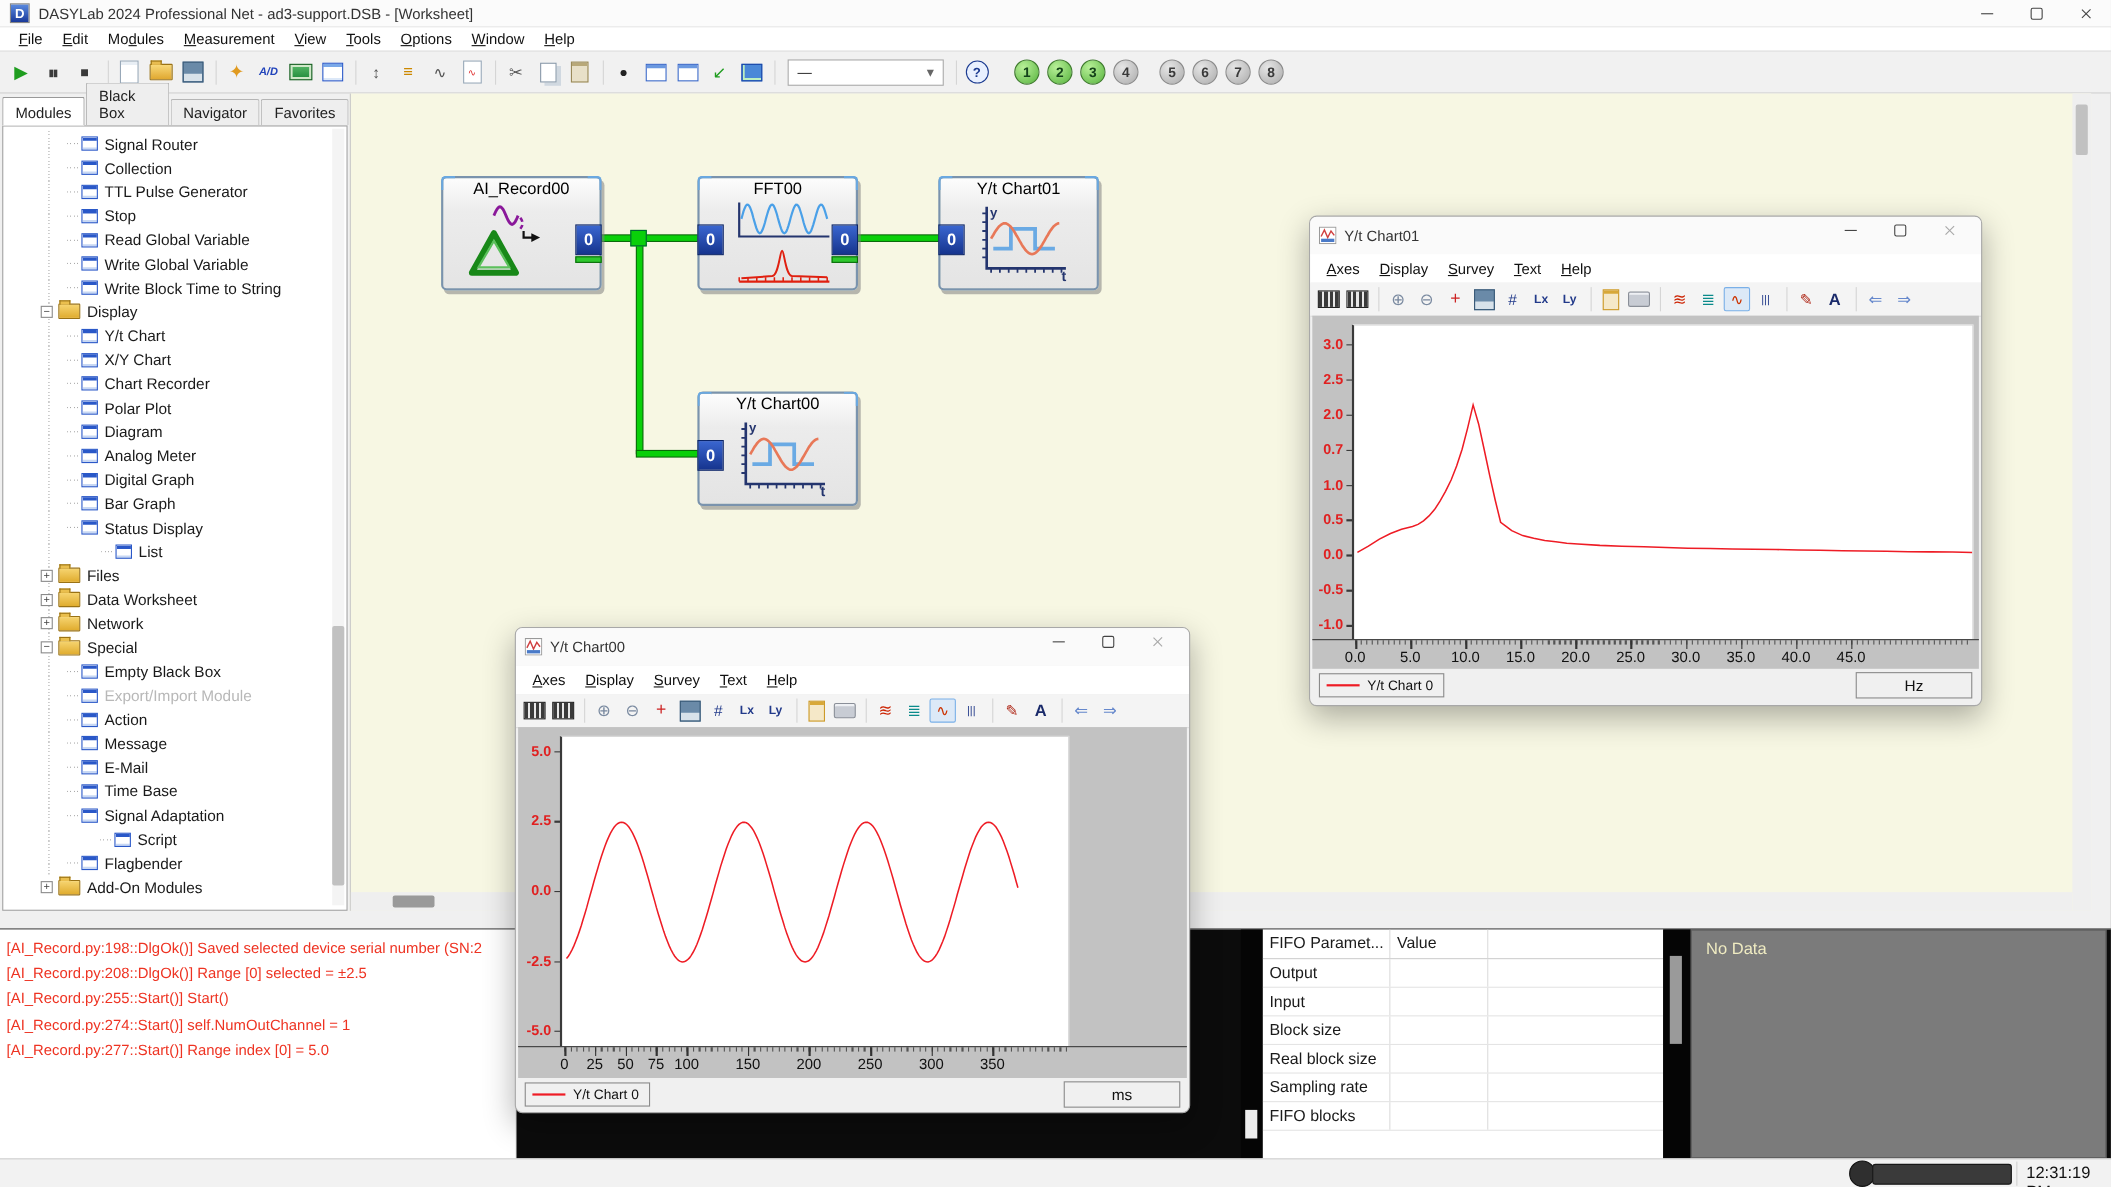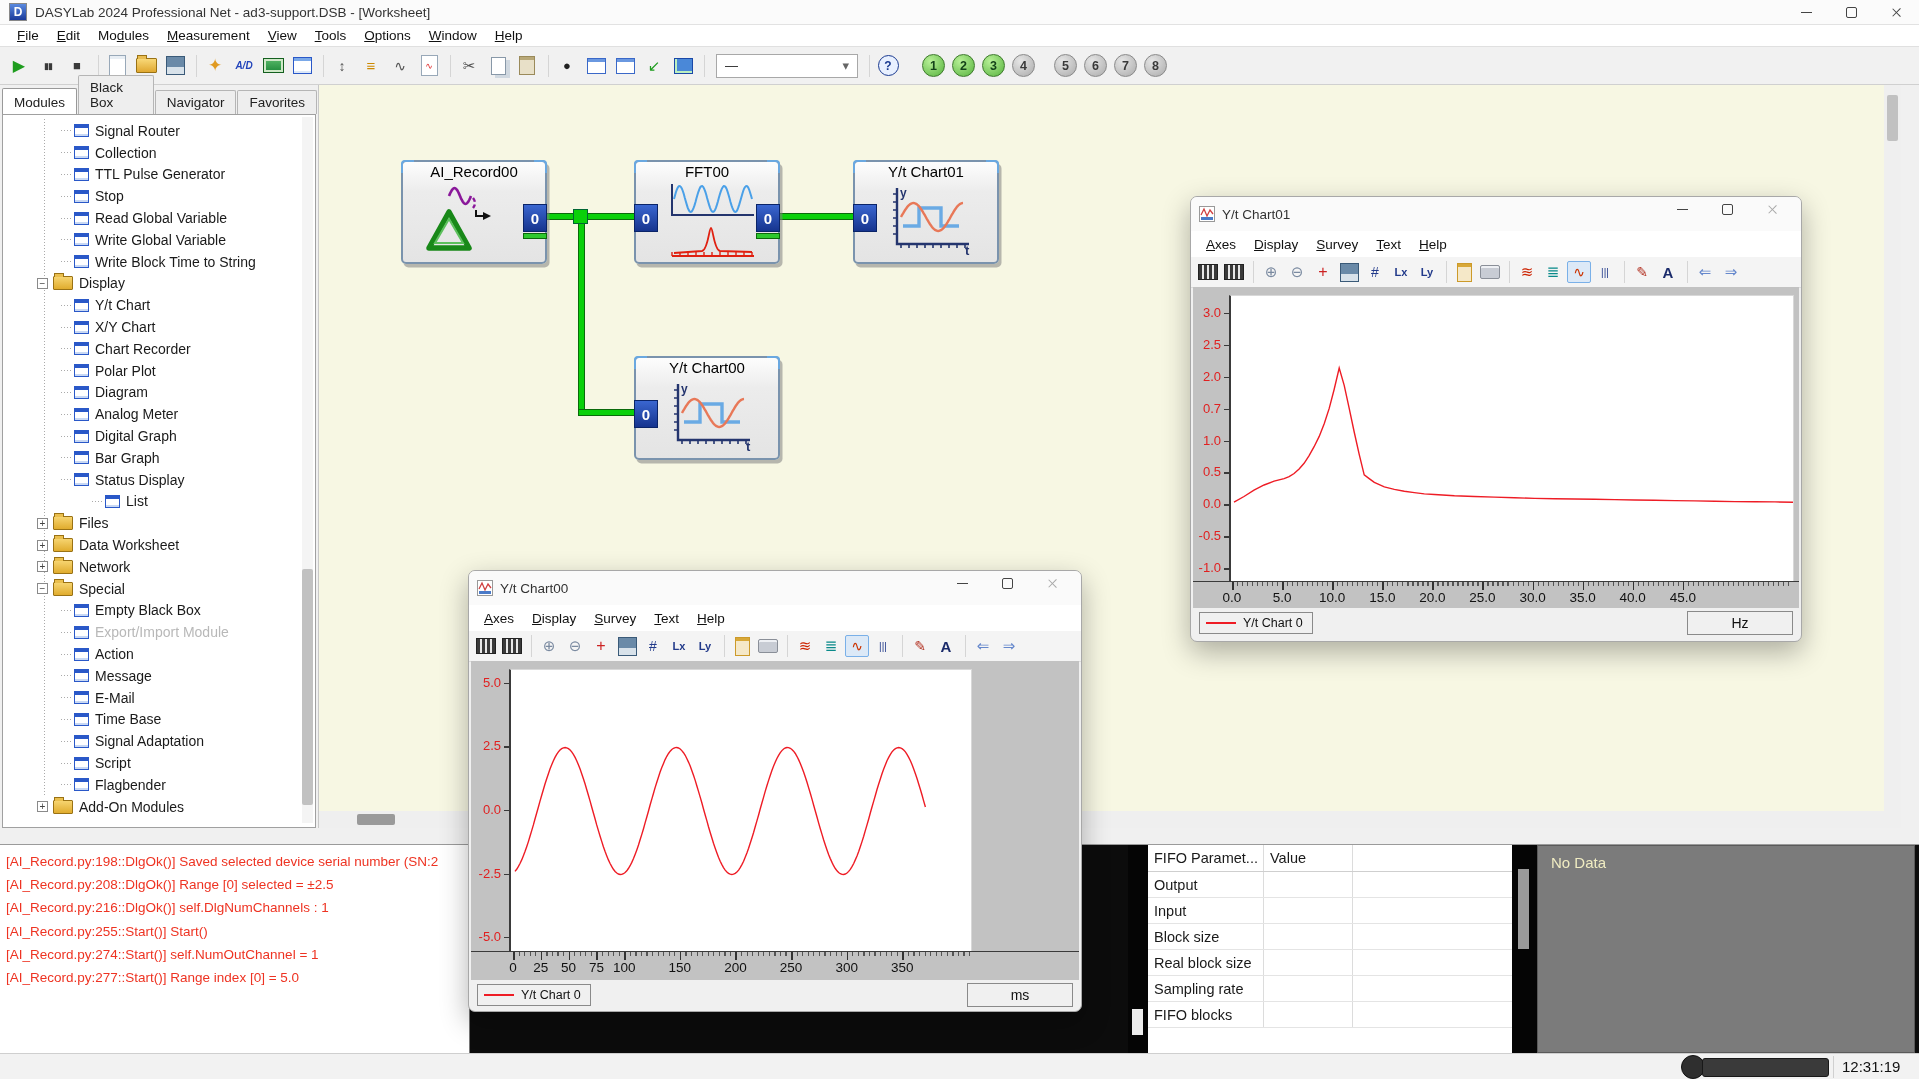--- a/index.html
+++ b/index.html
@@ -74,21 +74,21 @@
   
   .cwin{position:absolute;background:#f0f0f0;border:1px solid #a8a8a8;border-radius:7px;box-shadow:0 10px 28px rgba(0,0,0,.3);overflow:hidden;z-index:50;box-sizing:border-box;}
   .cw-title{position:absolute;left:0;top:0;right:0;height:34px;background:#fafafa;display:flex;align-items:center;border-bottom:1px solid #ececec;}
   .cw-title .t{font-size:13.5px;color:#333;margin-left:7px;}
   .cw-menubar{position:absolute;left:0;top:34px;right:0;height:26px;background:#fff;display:flex;align-items:center;padding-left:6px;border-bottom:1px solid #e8e8e8;}
   .cw-toolbar{position:absolute;left:0;top:60px;right:0;height:30px;background:#f4f4f4;border-bottom:1px solid #dcdcdc;display:flex;align-items:center;padding-left:5px;}
   .ci{width:24px;height:22px;margin-right:2px;display:flex;align-items:center;justify-content:center;font-size:14px;border:1px solid transparent;box-sizing:border-box;}
   .ci.active{background:#dce9f7;border:1px solid #7ab0e8;border-radius:2px;}
   .cw-body{position:absolute;background:#c2c2c2;}
   .plot{position:absolute;background:#fff;border-left:2px solid #3a3a3a;border-bottom:1px solid #8a8a8a;border-top:1px solid #d8d8d8;border-right:1px solid #d8d8d8;box-sizing:content-box;}
-  .ylab{position:absolute;font-size:13px;color:#e02020;text-align:right;}
+  .ylab{position:absolute;font-size:13px;color:#e02020;text-align:right;font-weight:bold;}
   .ytick{position:absolute;height:1.4px;background:#3a3a3a;}
   .xstrip{position:absolute;background:#c2c2c2;border-top:1.6px solid #3a3a3a;}
   .xtick{position:absolute;width:1.2px;background:#333;top:0;}
   .xlab{position:absolute;font-size:13.5px;color:#111;transform:translateX(-50%);top:8px;}
   .legendbox{position:absolute;height:20px;border:1px solid #8a8a8a;display:flex;align-items:center;font-size:12.5px;color:#111;}
   .legline{width:30px;height:2px;background:#ee1c25;margin:0 7px 0 6px;}
   .unitbox{position:absolute;height:22px;border:1px solid #8a8a8a;display:flex;align-items:center;justify-content:center;font-size:14px;color:#111;}
   
   .dock{position:absolute;left:0;top:844px;width:1919px;height:209px;background:#0c0c0c;border-top:1px solid #9a9a9a;}
   .logpanel{position:absolute;left:0;top:0;width:470px;height:209px;background:#fff;border-right:1px solid #777;box-sizing:border-box;overflow:hidden;padding:5px 0 0 6px;}
@@ -362,21 +362,21 @@
           <div class="trow" style="padding-left: 58px;">
             <div class="t-hdots"></div>
             <div class="t-mod"></div>
             <span class="lbl">Time Base</span>
           </div>
           <div class="trow" style="padding-left: 58px;">
             <div class="t-hdots"></div>
             <div class="t-mod"></div>
             <span class="lbl">Signal Adaptation</span>
           </div>
-          <div class="trow" style="padding-left: 58px;">
+          <div class="trow" style="padding-left: 88px;">
             <div class="t-hdots"></div>
             <div class="t-mod"></div>
             <span class="lbl">Script</span>
           </div>
           <div class="trow" style="padding-left: 58px;">
             <div class="t-hdots"></div>
             <div class="t-mod"></div>
             <span class="lbl">Flagbender</span>
           </div>
           <div class="trow" style="padding-left: 34px;">
@@ -457,21 +457,20 @@
     </div>
     <div class="wsscroll" style="left:0;top:726px;width:1565px;height:17px;">
       <div class="sbthumb" style="left:38px;top:3px;width:38px;height:11px;background:#9a9a9a;"></div>
     </div>
   </div>
 
   <div class="dock">
     <div class="logpanel" id="log-panel">
         <div class="logline">[AI_Record.py:198::DlgOk()] Saved selected device serial number (SN:2</div>
         <div class="logline">[AI_Record.py:208::DlgOk()] Range [0] selected = ±2.5</div>
-        <div class="logline">[AI_Record.py:216::DlgOk()] self.DlgNumChannels : 1</div>
         <div class="logline">[AI_Record.py:255::Start()] Start()</div>
         <div class="logline">[AI_Record.py:274::Start()] self.NumOutChannel = 1</div>
         <div class="logline">[AI_Record.py:277::Start()] Range index [0] = 5.0</div>
       </div>
     <div class="dscroll" style="left:1128px;top:0;width:20px;height:209px;">
       <div class="dthumb" style="left:4px;top:164px;width:11px;height:26px;background:#ededed;"></div>
     </div>
     <div class="fifopanel" id="fifo-panel">
         <div class="fifor fifohead">
           <div class="c1">FIFO Paramet...</div>

